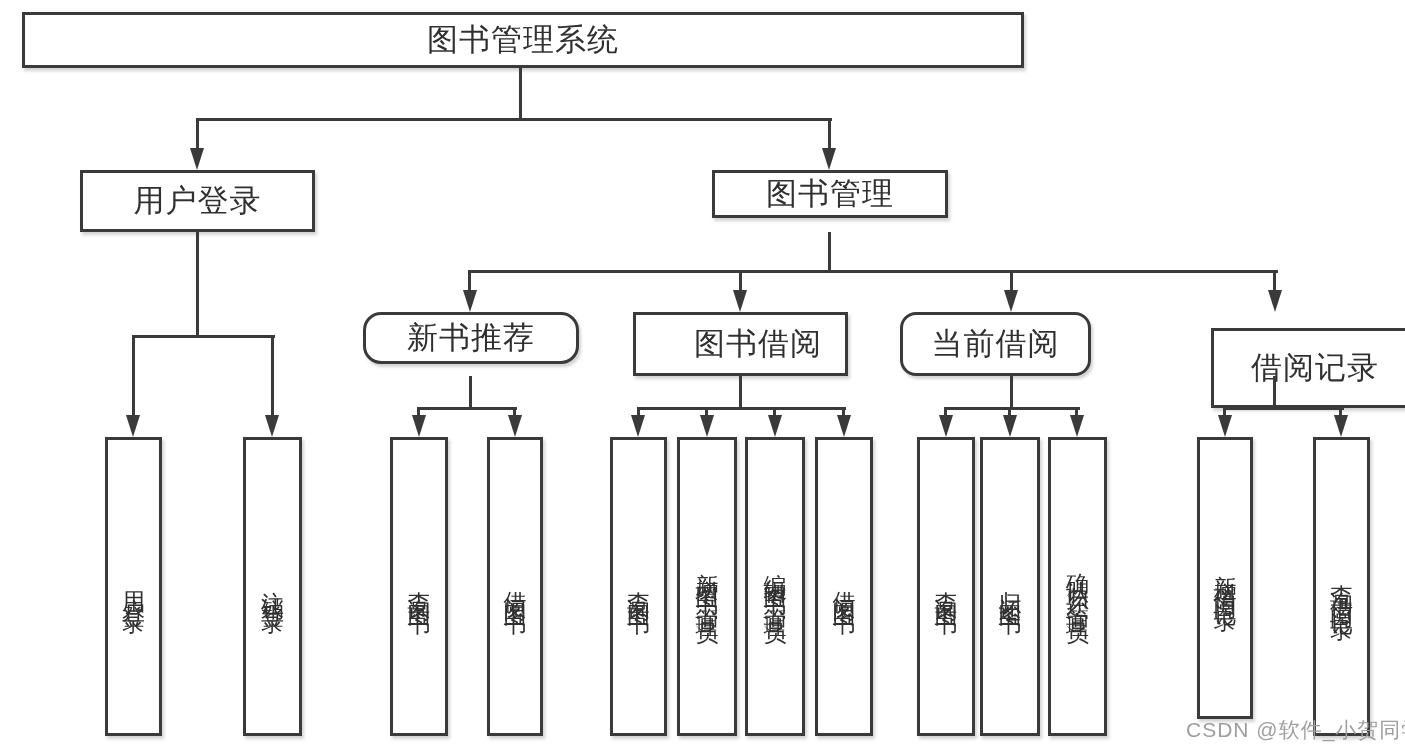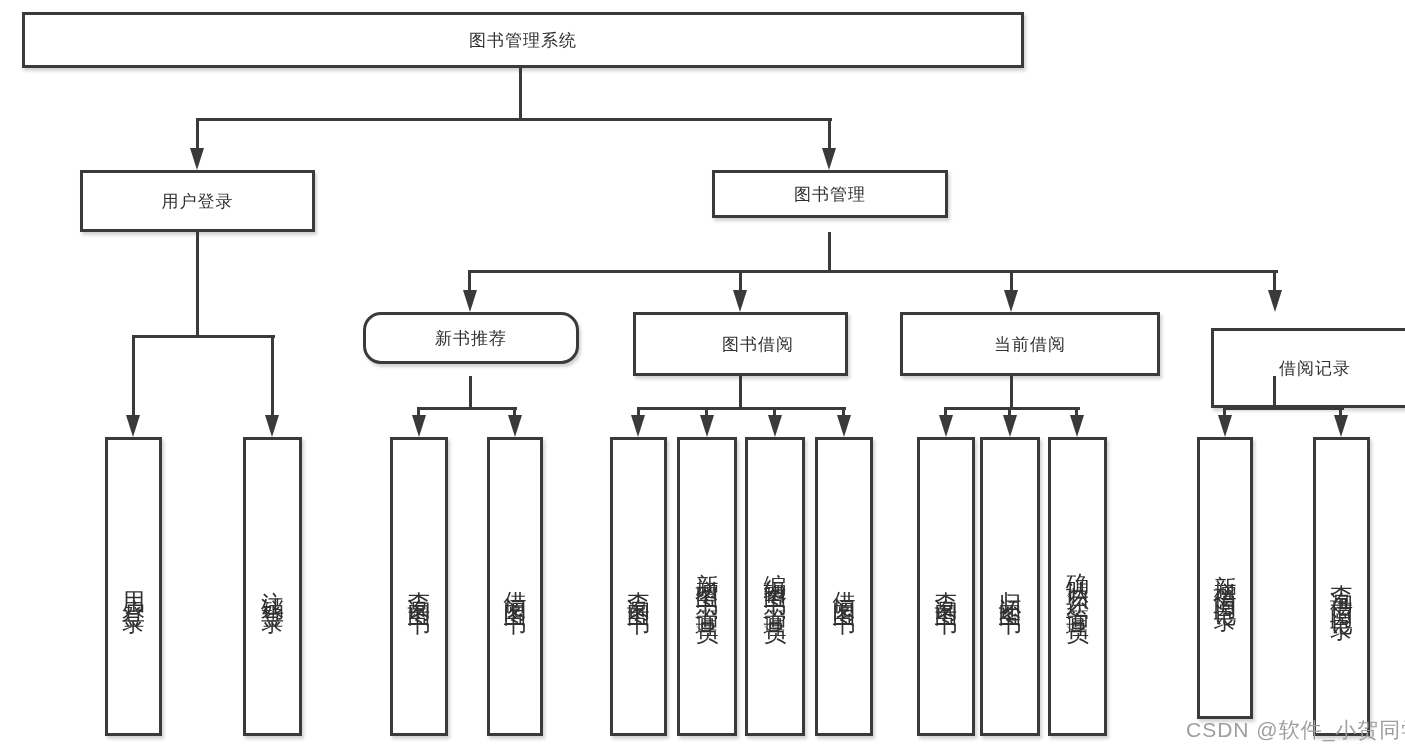--- a/index.html
+++ b/index.html
@@ -17,21 +17,21 @@
     overflow:hidden;
     font-family:"Liberation Sans","DejaVu Sans",sans-serif;
     color:var(--text);
   }
   .node{
     position:absolute;
     box-sizing:border-box;
     border:3px solid var(--border);
     background:#fff;
     display:flex;align-items:center;justify-content:center;
-    font-size:17px;
+    font-size:31px;
     letter-spacing:1px;
     color:var(--text);
     box-shadow:2px 3px 3px rgba(130,130,130,.35);
   }
   .leaf{font-size:23px;}
   .vtext{
     writing-mode:vertical-rl;
     letter-spacing:7px;
     line-height:1;
     white-space:nowrap;
@@ -95,21 +95,21 @@
   <div class="ahead" style="left:1004px;top:290px;"></div>
   <div class="vline" style="left:1273px;top:270px;height:24px;"></div>
   <div class="ahead" style="left:1268px;top:290px;"></div>
 
   <div class="node" style="left:363px;top:312px;width:216px;height:52px;border-radius:18px;">
     <span>新书推荐</span>
   </div>
   <div class="node" style="left:633px;top:312px;width:215px;height:64px;padding-left:35px;">
     <span>图书借阅</span>
   </div>
-  <div class="node" style="left:900px;top:312px;width:260px;height:64px;">
+  <div class="node" style="left:900px;top:312px;width:191px;height:64px;border-radius:16px;">
     <span>当前借阅</span>
   </div>
   <div class="node" style="left:1171px;top:328px;width:208px;height:80px;margin-left:40px;">
     <span>借阅记录</span>
   </div>
 
   <div class="vline" style="left:469px;top:376px;height:33px;"></div>
   <div class="hline" style="left:417px;top:407px;width:100px;"></div>
   <div class="vline" style="left:417px;top:407px;height:11px;"></div>
   <div class="ahead" style="left:412px;top:415px;"></div>

